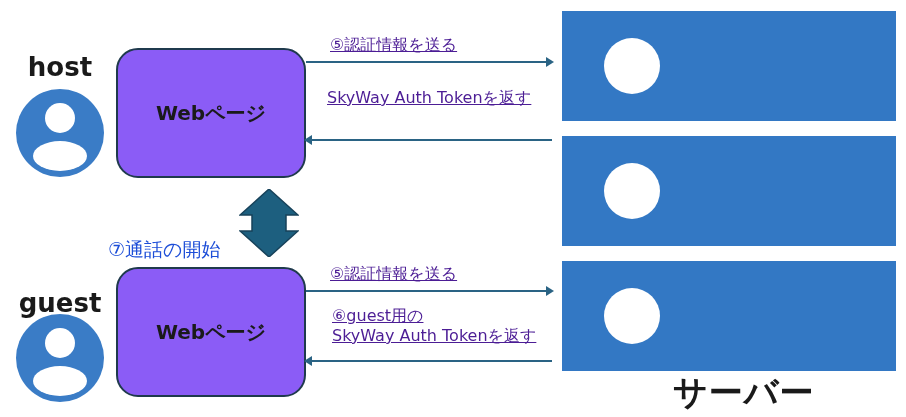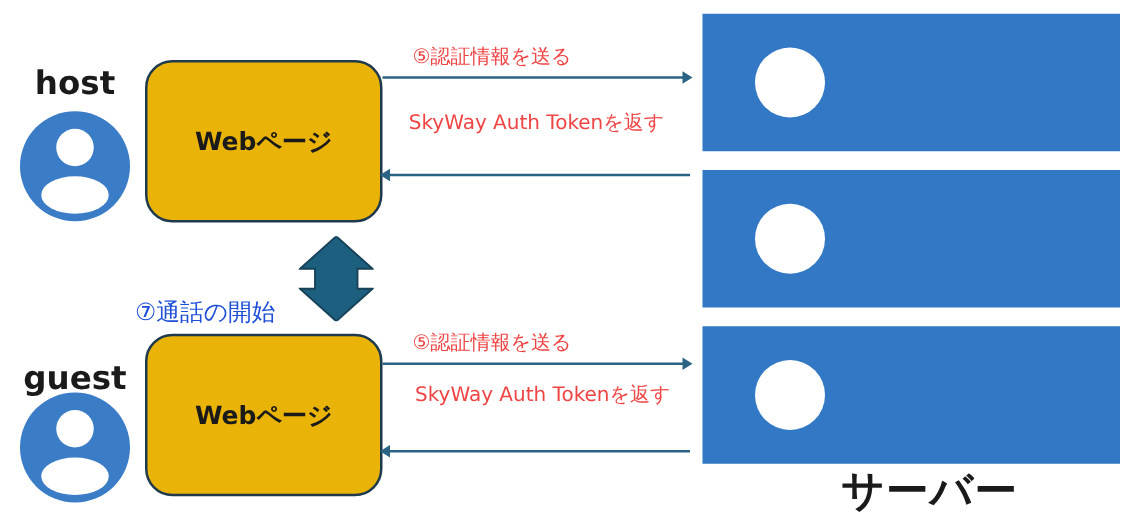--- a/index.html
+++ b/index.html
@@ -3,24 +3,24 @@
 <meta charset="utf-8">
 <style>
   * { margin:0; padding:0; box-sizing:border-box; }
   body { width:906px; height:417px; background:#ffffff; position:relative; overflow:hidden;
          font-family:"DejaVu Sans","Liberation Sans",sans-serif; color:#1a1a1a; }
   .abs { position:absolute; }
   .user-label { font-weight:bold; font-size:26px; text-align:center; width:120px; }
   .avatar { width:88px; height:88px; border-radius:50%; background:#3a7cc6; overflow:hidden; }
   .avatar .head { position:absolute; left:29px; top:14px; width:30px; height:30px; border-radius:50%; background:#fff; }
   .avatar .body { position:absolute; left:17px; top:52px; width:54px; height:30px; border-radius:50%; background:#fff; }
-  .webbox { width:190px; height:130px; border:2px solid #1f3a4d; border-radius:22px; background:#eab308;
+  .webbox { width:190px; height:130px; border:2px solid #1f3a4d; border-radius:22px; background:#8b5cf6;
             display:flex; flex-direction:column; align-items:center; justify-content:center;
             font-weight:bold; font-size:20px; line-height:1.3; }
-  .msg { font-size:16px; line-height:1.25; color:#ef4444; white-space:nowrap; }
+  .msg { font-size:16px; line-height:1.25; color:#4c1d95; white-space:nowrap;text-decoration:underline; }
   .arrow-line { height:2px; background:#2a6384; }
   .arrow-right::after { content:""; position:absolute; right:-2px; top:-4px; border-left:8px solid #2a6384; border-top:5px solid transparent; border-bottom:5px solid transparent; }
   .arrow-left::before { content:""; position:absolute; left:-2px; top:-4px; border-right:8px solid #2a6384; border-top:5px solid transparent; border-bottom:5px solid transparent; }
   .server { width:334px; height:110px; background:#3378c4; }
   .server .led { position:absolute; left:42px; top:27px; width:56px; height:56px; border-radius:50%; background:#fff; }
   .server-label { font-weight:bold; font-size:34px; letter-spacing:1px;margin-left:36px; }
   .call-label { font-size:19px; color:#1d4ed8; }
 </style>
 </head>
 <body>
@@ -51,20 +51,21 @@
   <div class="head"></div>
   <div class="body"></div>
 </div>
 <div class="abs webbox" style="left:116px;top:267px;">
   <div>Webページ</div>
 </div>
 
 <div class="abs msg" style="left:330px;top:264px;">⑤認証情報を送る</div>
 <div class="abs arrow-line arrow-right" style="left:306px;top:290px;width:246px;"></div>
 <div class="abs msg" style="left:332px;top:306px;">
+  <div>⑥guest用の</div>
   <div>SkyWay Auth Tokenを返す</div>
 </div>
 <div class="abs arrow-line arrow-left" style="left:306px;top:360px;width:246px;"></div>
 
 <div class="abs server" style="left:562px;top:11px;">
     <div class="led"></div>
   </div>
 <div class="abs server" style="left:562px;top:136px;">
     <div class="led"></div>
   </div>

